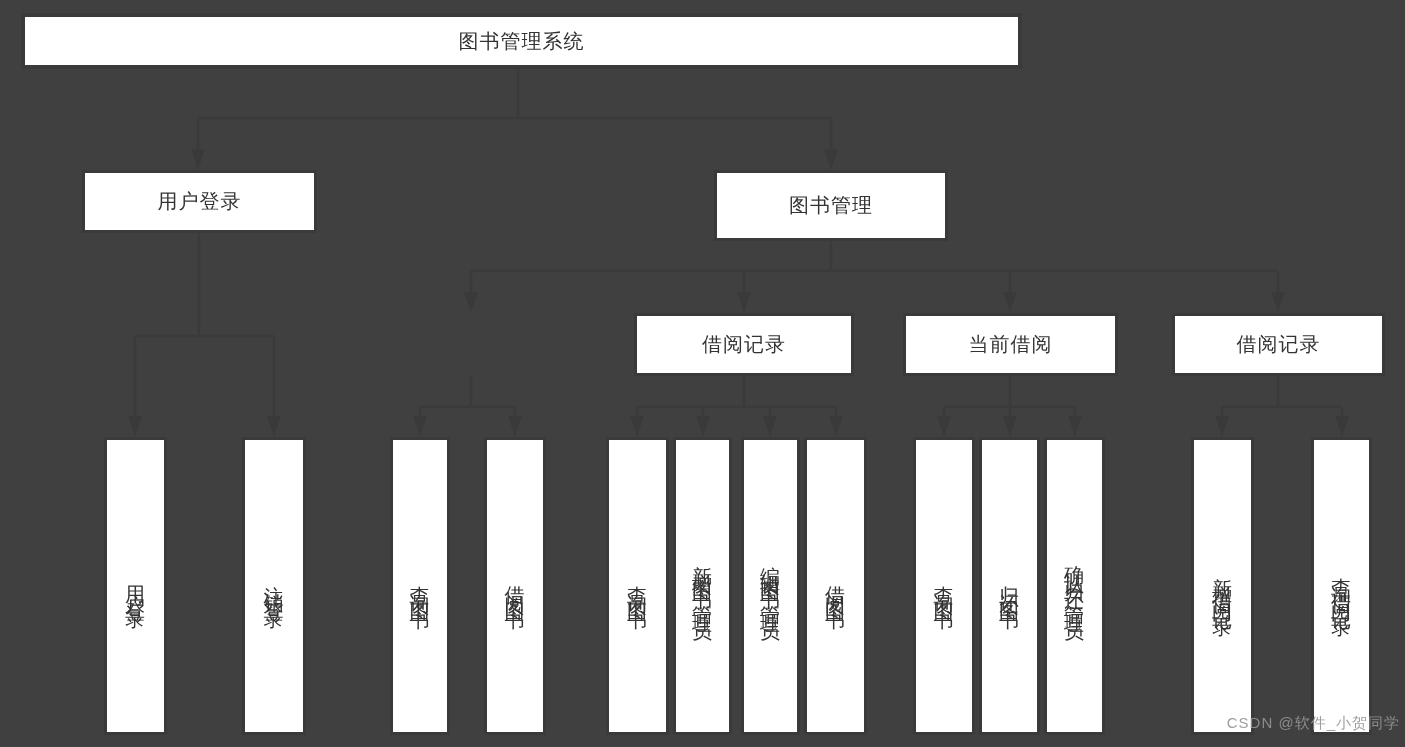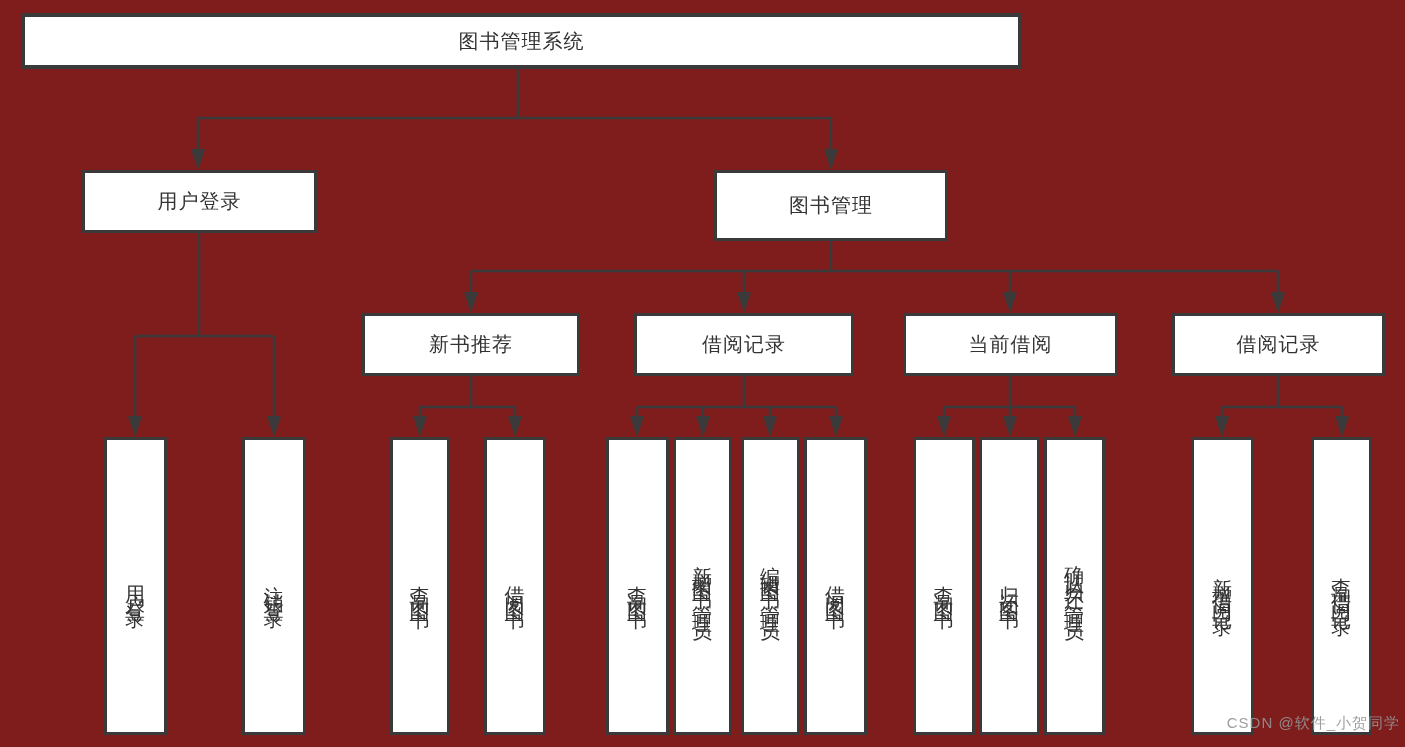--- a/index.html
+++ b/index.html
@@ -1,20 +1,20 @@
 <!DOCTYPE html>
 <html><head>
 <meta charset="utf-8">
 <style>
   html, body { margin: 0; padding: 0; background: #ffffff; }
   .canvas {
     position: relative;
     width: 1405px;
     height: 747px;
-    background: #7f1d1d;
+    background: #404040;
     font-family: "Liberation Sans", sans-serif;
     overflow: hidden;
   }
   .node {
     position: absolute;
     box-sizing: border-box;
     border: 3px solid #3a3a3a;
     background: #ffffff;
     display: flex;
     align-items: center;
@@ -96,21 +96,20 @@
       <polygon points="1215,416 1229,416 1222,437"></polygon>
       <polygon points="1335,416 1349,416 1342,437"></polygon>
     </g>
   </svg>
 
   <div class="node root-node" style="left:21px; top:13px; width:1001px; height:56px;">图书管理系统</div>
 
   <div class="node" style="left:82px; top:170px; width:235px; height:63px;">用户登录</div>
   <div class="node" style="left:714px; top:170px; width:234px; height:71px;">图书管理</div>
 
-  <div class="node" style="left:362px; top:313px; width:218px; height:63px;">新书推荐</div>
   <div class="node" style="left:634px; top:313px; width:220px; height:63px;">借阅记录</div>
   <div class="node" style="left:903px; top:313px; width:215px; height:63px;">当前借阅</div>
   <div class="node" style="left:1172px; top:313px; width:213px; height:63px;">借阅记录</div>
 
   <div class="node leaf" style="left:104px; top:437px; width:63px; height:298px;">用户登录</div>
   <div class="node leaf" style="left:242px; top:437px; width:64px; height:298px;">注销登录</div>
 
   <div class="node leaf" style="left:390px; top:437px; width:60px; height:298px;">查询图书</div>
   <div class="node leaf" style="left:484px; top:437px; width:62px; height:298px;">借阅图书</div>
 

